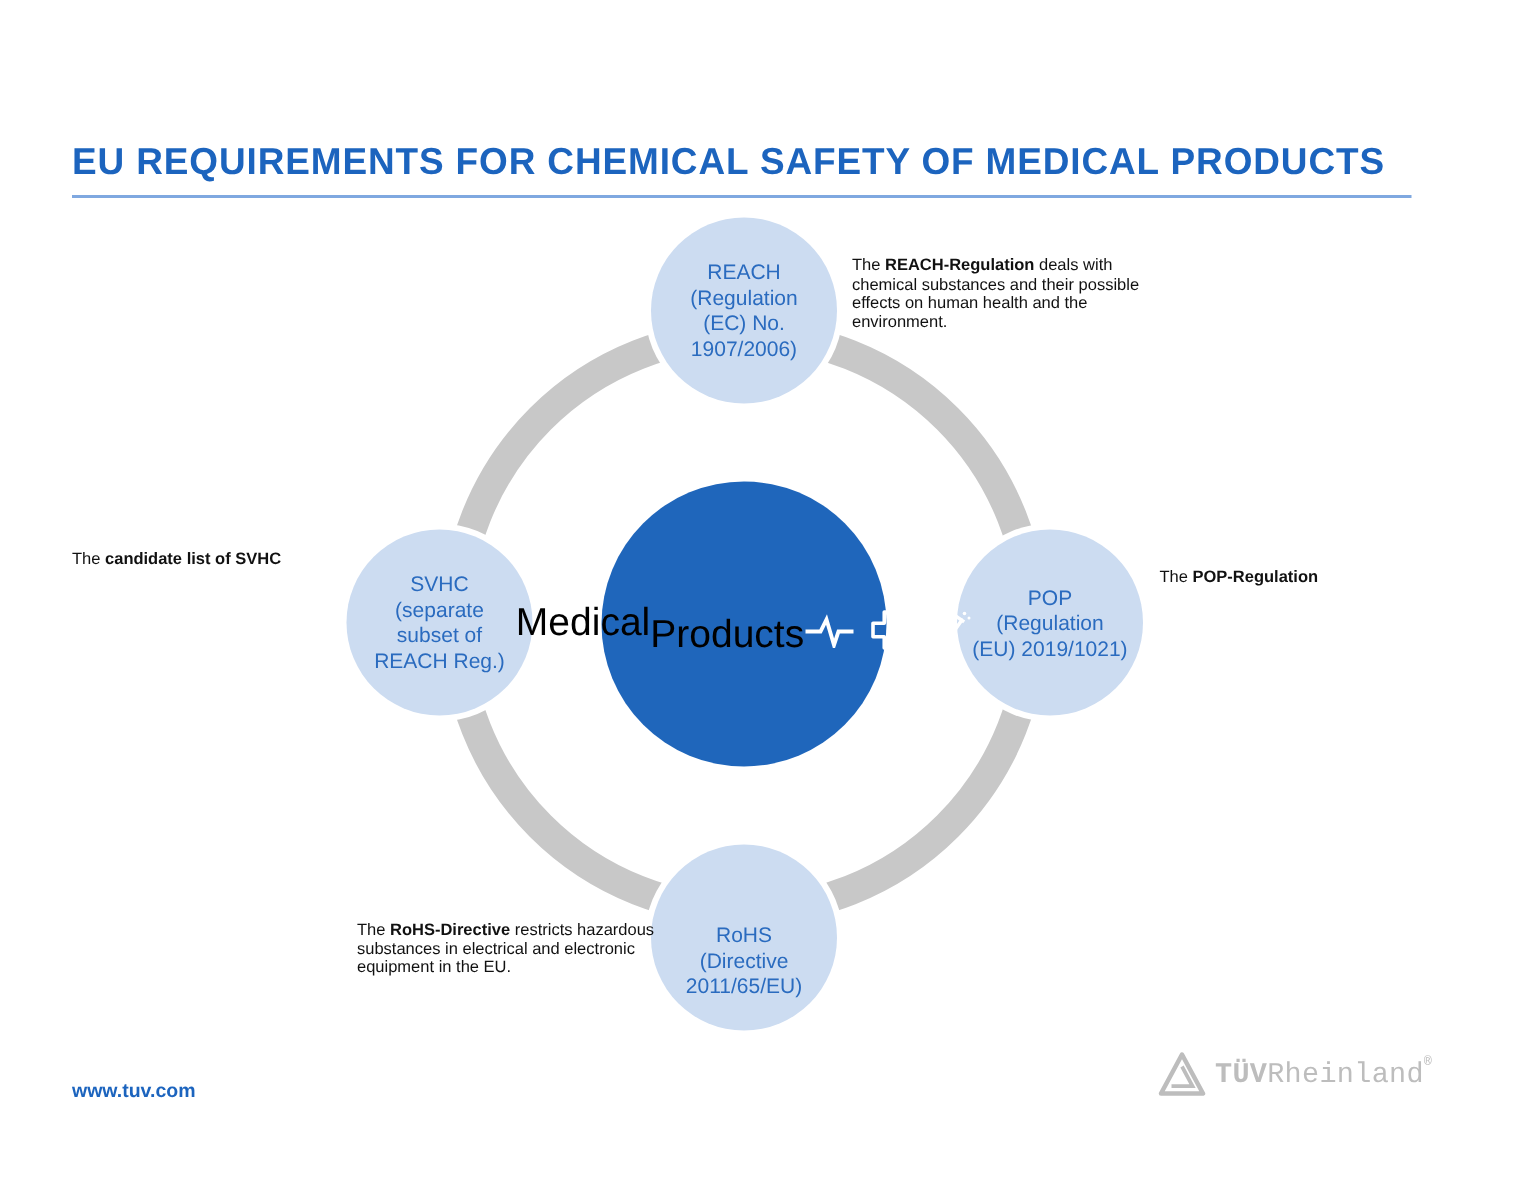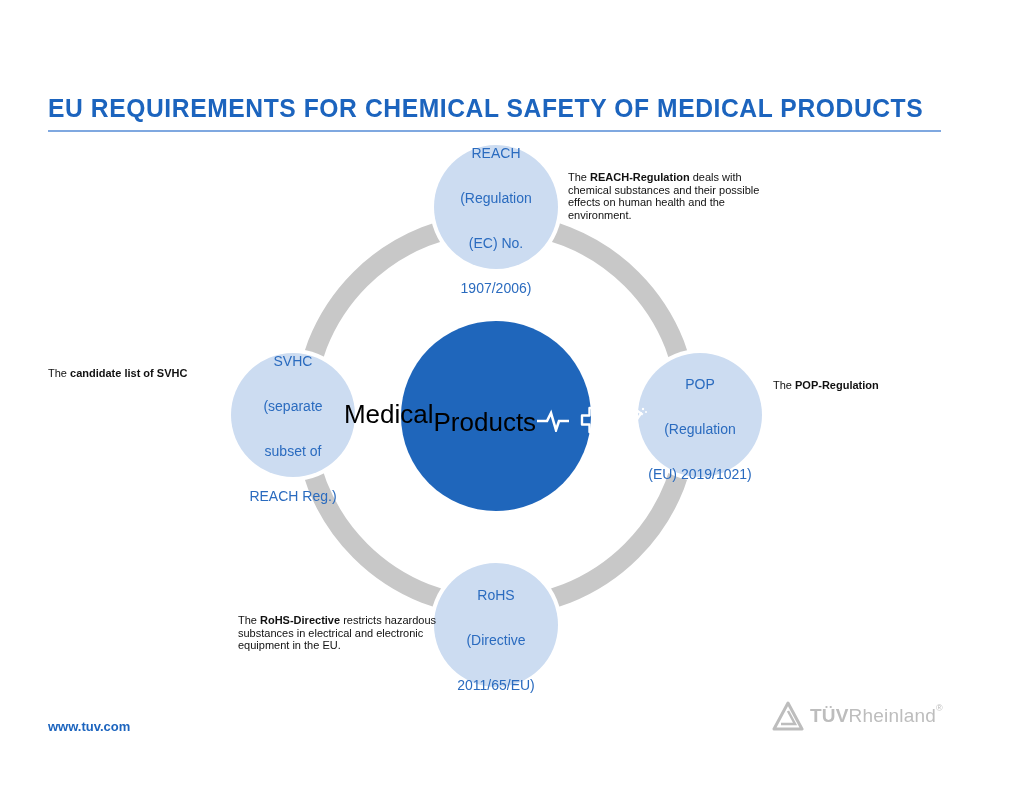--- a/index.html
+++ b/index.html
@@ -1,29 +1,29 @@
 <!DOCTYPE html>
 <html><head>
 <meta charset="utf-8">
 <style>
   html, body { margin:0; padding:0; background:#ffffff; }
   body { width:1024px; height:800px; position:relative; overflow:hidden; font-family:"Liberation Sans", sans-serif; }
   .title { position:absolute; left:48px; top:94px; font-family:"Liberation Sans", sans-serif; font-weight:bold; font-size:25px; color:#1c64be; letter-spacing:0.6px; white-space:nowrap; transform:scaleX(0.985); transform-origin:left center; }
   .title-rule { position:absolute; left:48px; top:130px; width:893px; height:2px; background:#7fa8e0; }
   svg.diagram { position:absolute; left:0; top:0; }
   .node { position:absolute; display:flex; align-items:center; justify-content:center; text-align:center; color:#2a6bbf; font-size:14px; line-height:17px; }
-  .node span { display:block;margin-top:28px; }
+  .node span { display:block; }
   .center-node { position:absolute; display:flex; flex-direction:row; align-items:center; justify-content:center; color:#000000; text-align:left; }
   .center-title { font-size:26px; line-height:33px;margin-top:12px; }
   .icons { display:flex; gap:10px; margin-top:8px; align-items:center; }
   .desc { position:absolute; font-size:11px; line-height:12.5px; color:#111111; }
   .desc b { font-weight:bold; }
   .footer-url { position:absolute; left:48px; top:719px; font-size:13px; color:#1c64be; font-weight:bold;text-align:center; }
   .logo { position:absolute; left:772px; top:701px; display:flex; align-items:center; gap:6px; color:#bdbdbd; }
-  .logo-text { font-size:19px; letter-spacing:0.2px; }
+  .logo-text { font-size:19px; letter-spacing:0.2px;font-family:Liberation Mono, monospace; }
   .logo-text .bold { font-weight:bold; }
   .logo-text sup { font-size:9px; vertical-align:top; position:relative; top:-2px; }
 </style>
 </head>
 <body>
 
 <div class="title">EU REQUIREMENTS FOR CHEMICAL SAFETY OF MEDICAL PRODUCTS</div>
 <div class="title-rule"></div>
 
 <svg class="diagram" width="1024" height="800">
@@ -50,21 +50,21 @@
 </div>
 
 <div class="node" style="left:638px; top:353px; width:124px; height:124px;">
   <div>
     <span>POP</span>
     <span>(Regulation</span>
     <span>(EU) 2019/1021)</span>
   </div>
 </div>
 
-<div class="node" style="left:434px; top:564px; width:124px; height:124px;">
+<div class="node" style="left:434px; top:578px; width:124px; height:124px;">
   <div>
     <span>RoHS</span>
     <span>(Directive</span>
     <span>2011/65/EU)</span>
   </div>
 </div>
 
 <div class="node" style="left:231px; top:353px; width:124px; height:124px;">
   <div>
     <span>SVHC</span>

